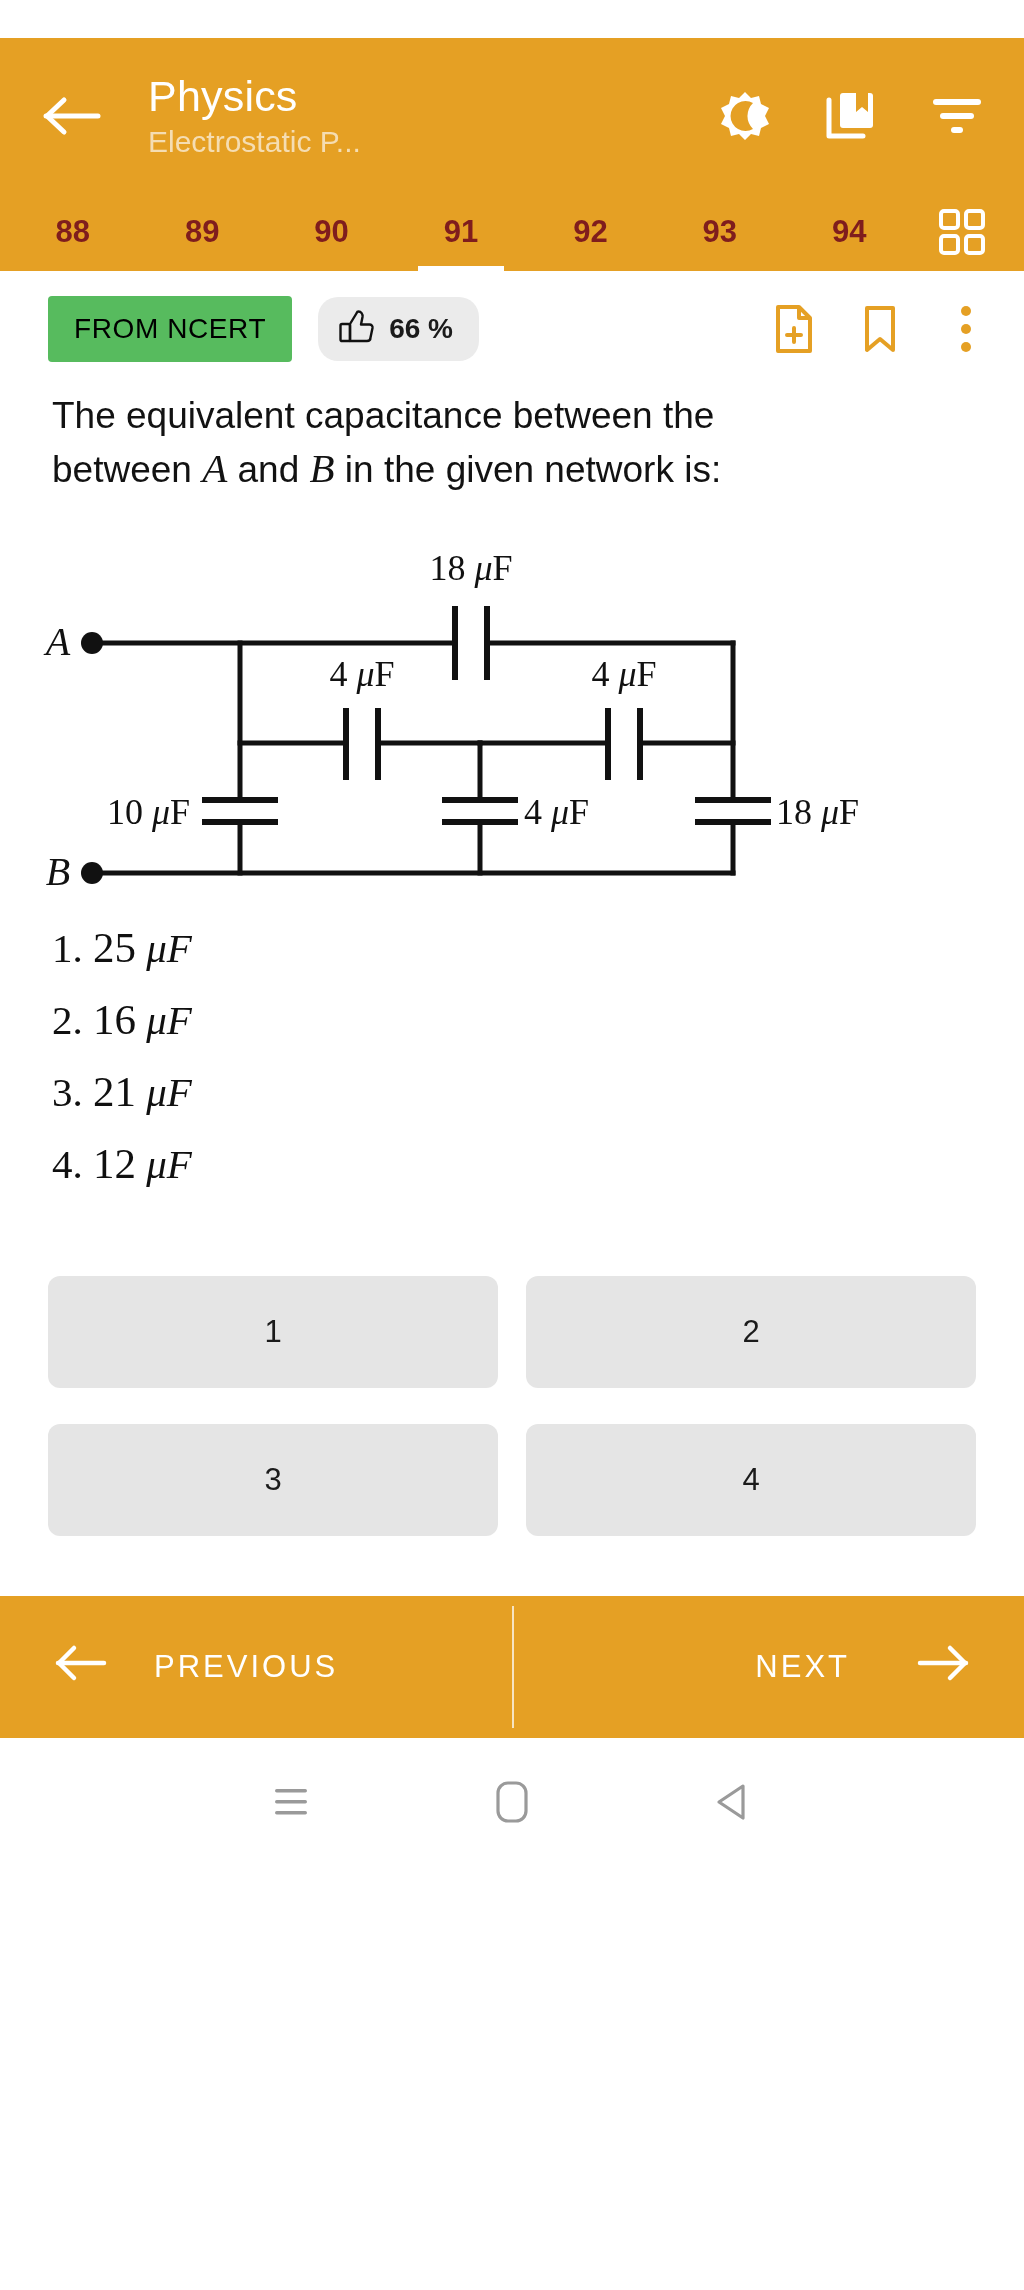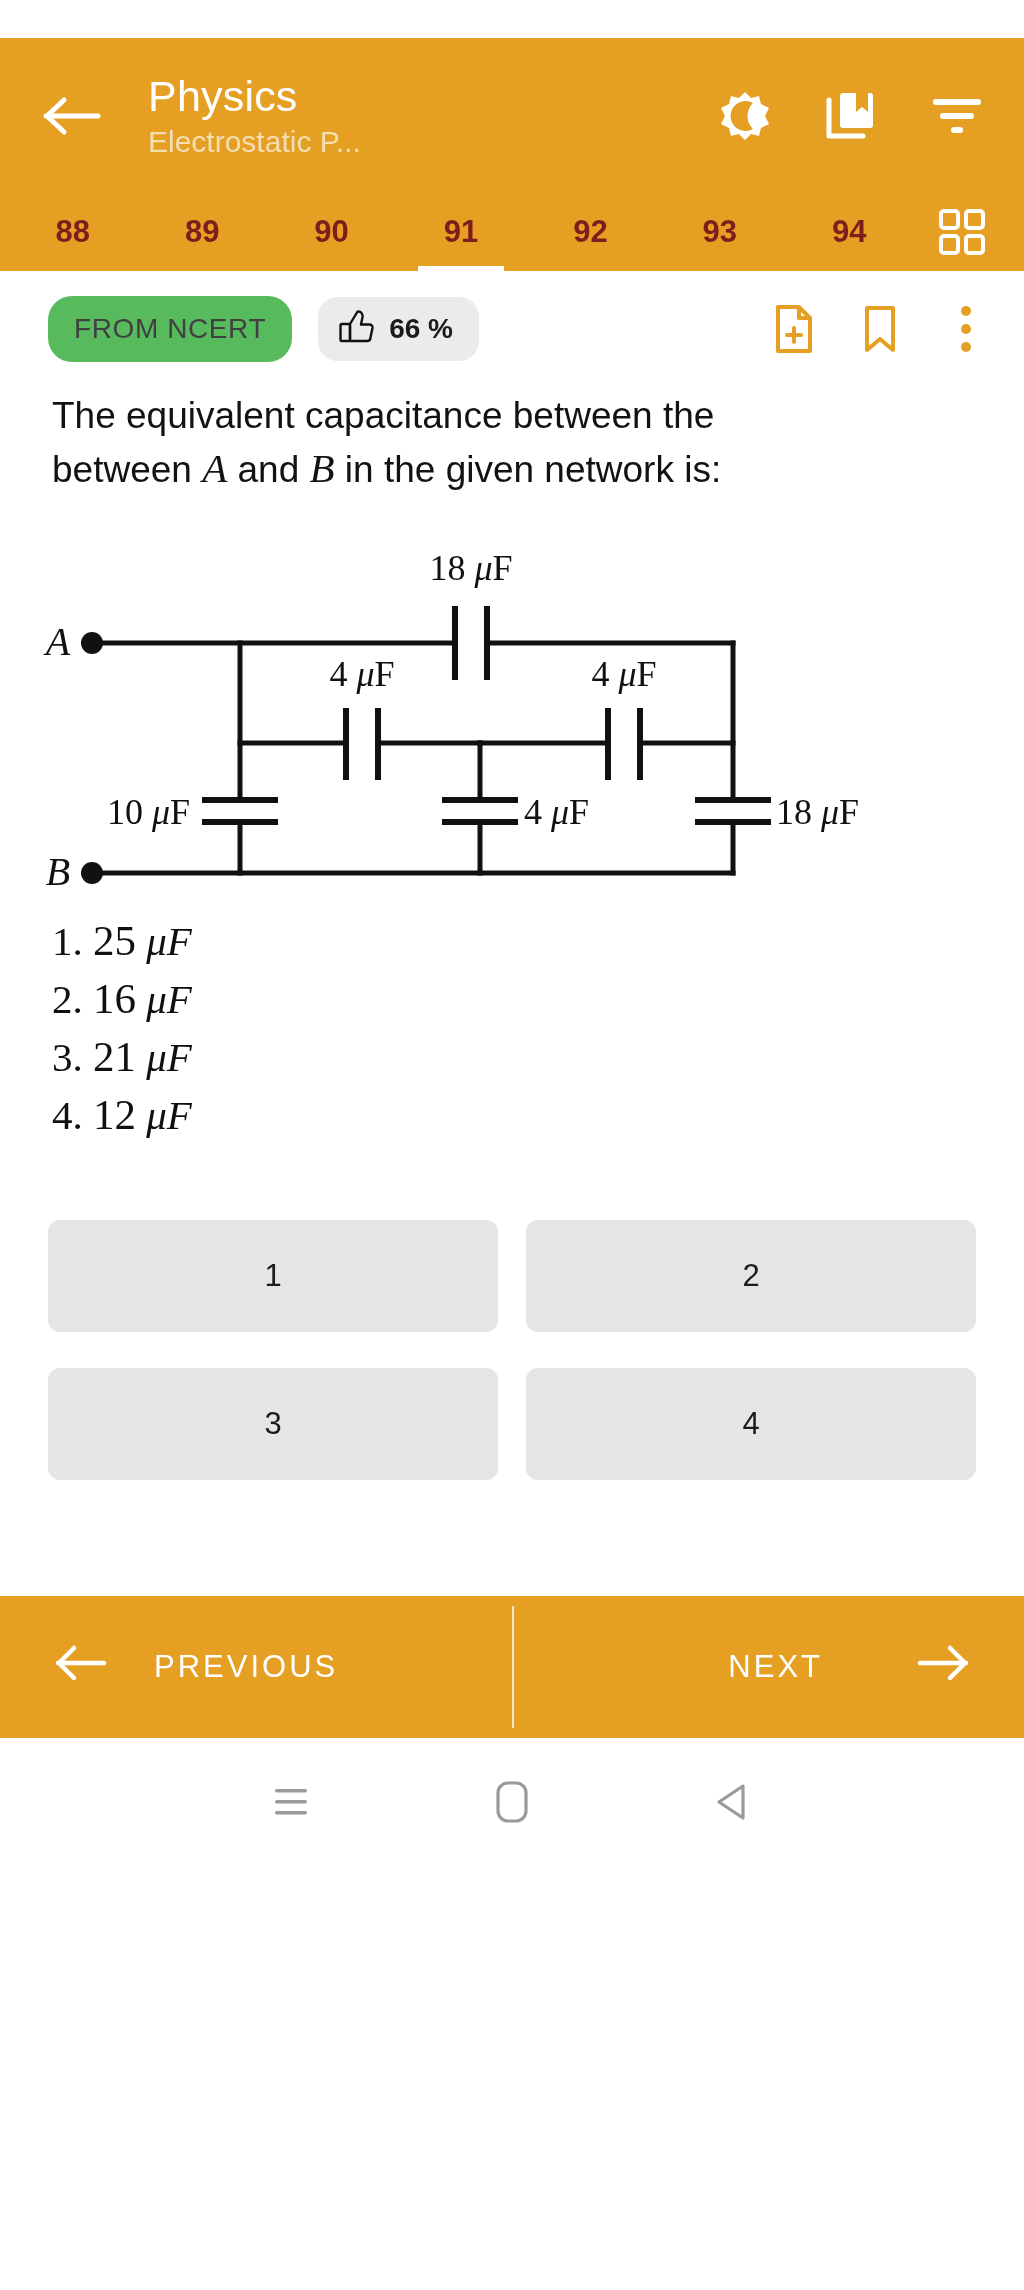--- a/index.html
+++ b/index.html
@@ -111,25 +111,25 @@
   }
 
   
   .meta-row {
     display: flex;
     align-items: center;
     padding: 25px 36px 0 48px;
   }
   .ncert-badge {
     background: #57BB5E;
-    color: #404040;
+    color: #000000;
     font-size: 28px;
     letter-spacing: 0.6px;
     padding: 17px 26px;
-    border-radius: 24px;
+    border-radius: 4px;
   }
   .like-chip {
     background: #EBEBEB;
     border-radius: 20px;
     padding: 12px 26px 12px 20px;
     margin-left: 26px;
     display: flex;
     align-items: center;
     gap: 13px;
   }
@@ -173,21 +173,21 @@
   }
 
   
   .choices {
     padding: 16px 0 0 52px;
     font-family: "Liberation Serif", serif;
     color: #101010;
   }
   .choice {
     font-size: 41px;
-    line-height: 57px;
+    line-height: 72px;
     white-space: nowrap;
   }
   .choice .idx { font-family: "Liberation Serif", serif; }
   .choice .val { font-size: 43px; }
   .choice .unit { font-style: italic; }
 
   
   .answer-grid {
     margin: 76px 48px 0 48px;
     display: grid;
@@ -225,21 +225,21 @@
     justify-content: center;
     gap: 0;
     position: relative;
     color: #FFFFFF;
     font-size: 31px;
     letter-spacing: 3px;
   }
   .nav-half.left { justify-content: flex-start; padding-left: 54px; }
   .nav-half.right { justify-content: flex-end; padding-right: 54px; }
   .nav-half.left .nav-label { margin-left: 46px; }
-  .nav-half.right .nav-label { margin-right: 93px; }
+  .nav-half.right .nav-label { margin-right: 66px; }
   .nav-divider {
     position: absolute;
     left: 50%;
     top: 10px;
     bottom: 10px;
     width: 2px;
     background: #F7E4C2;
   }
 
   

